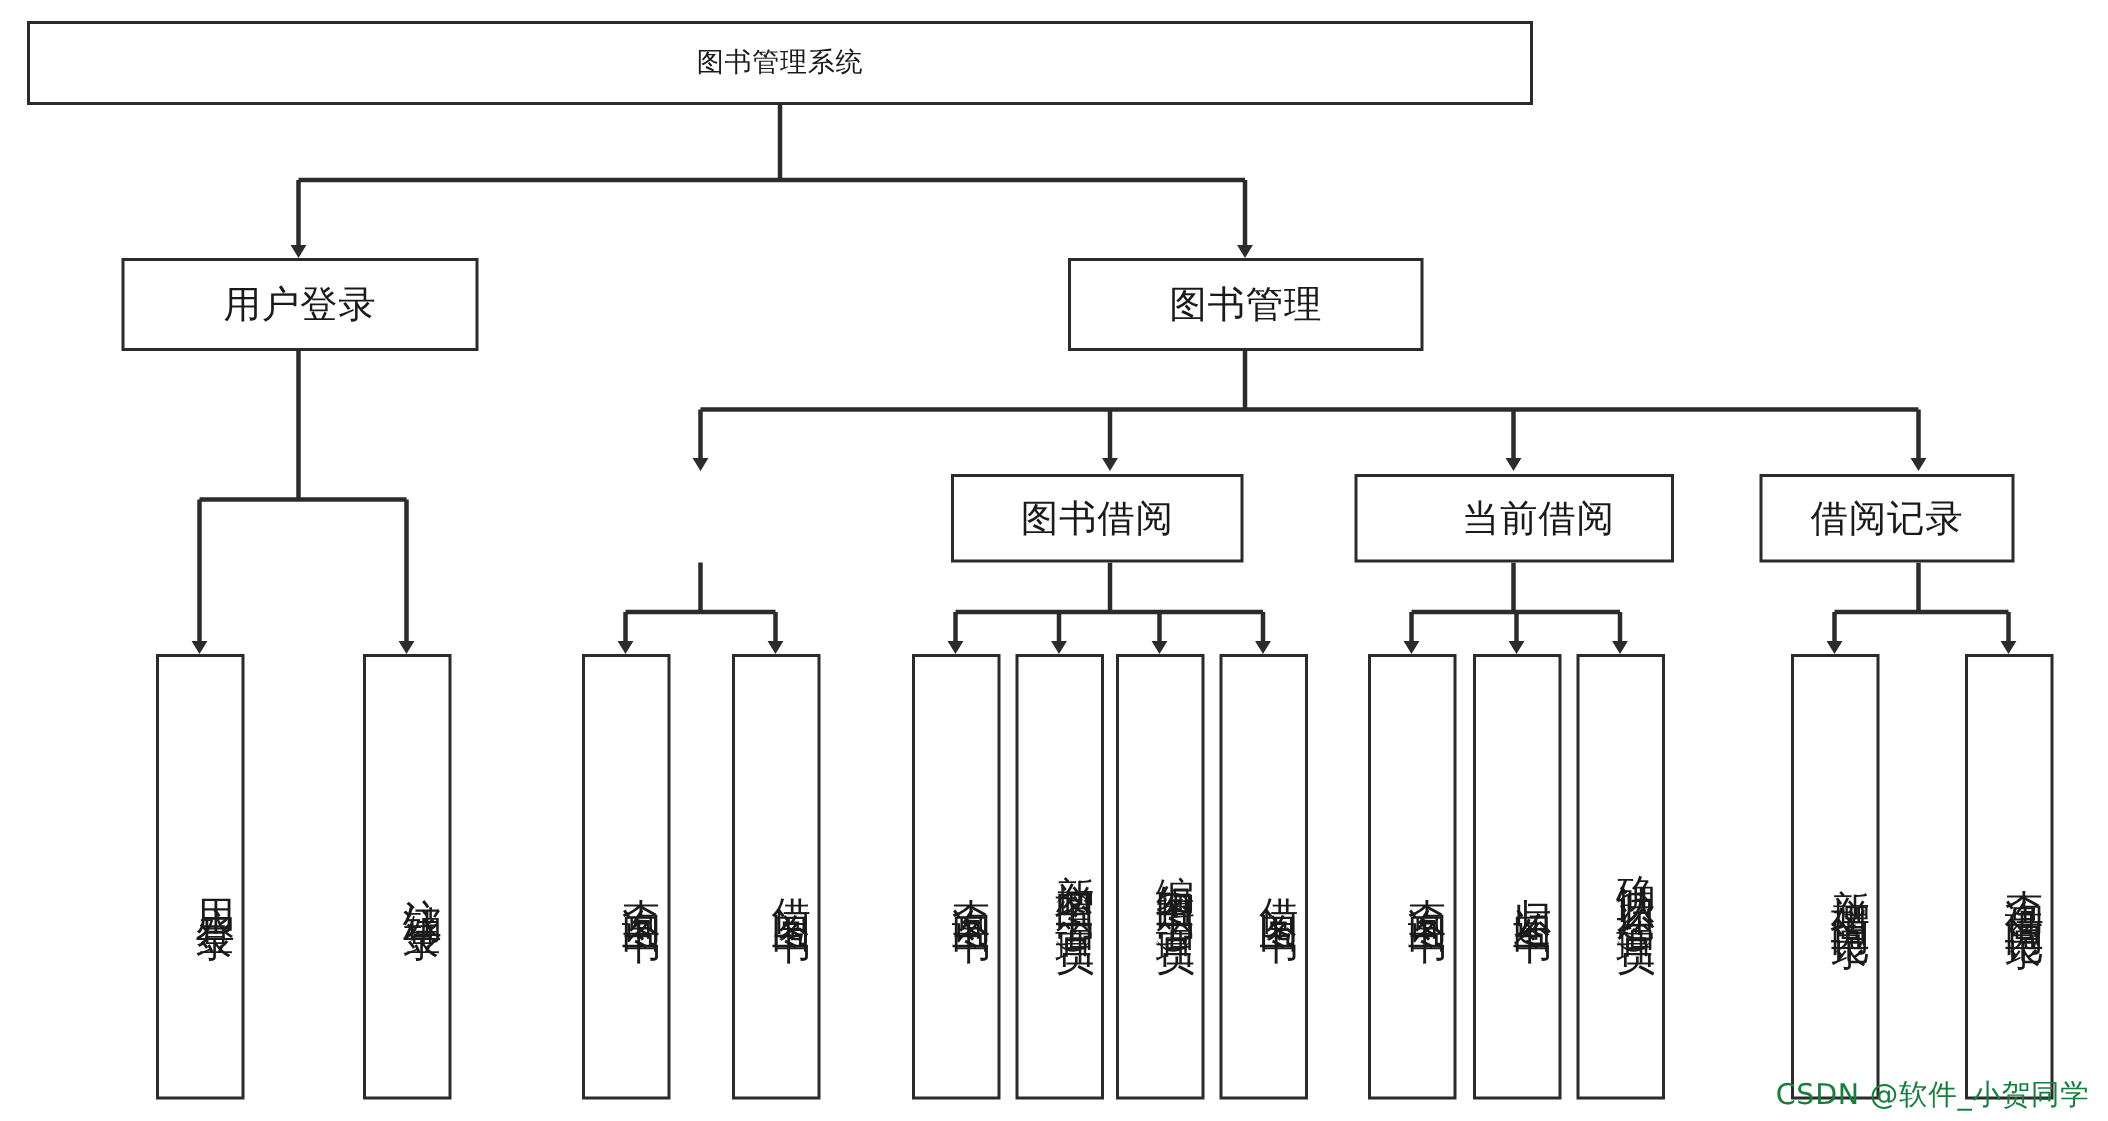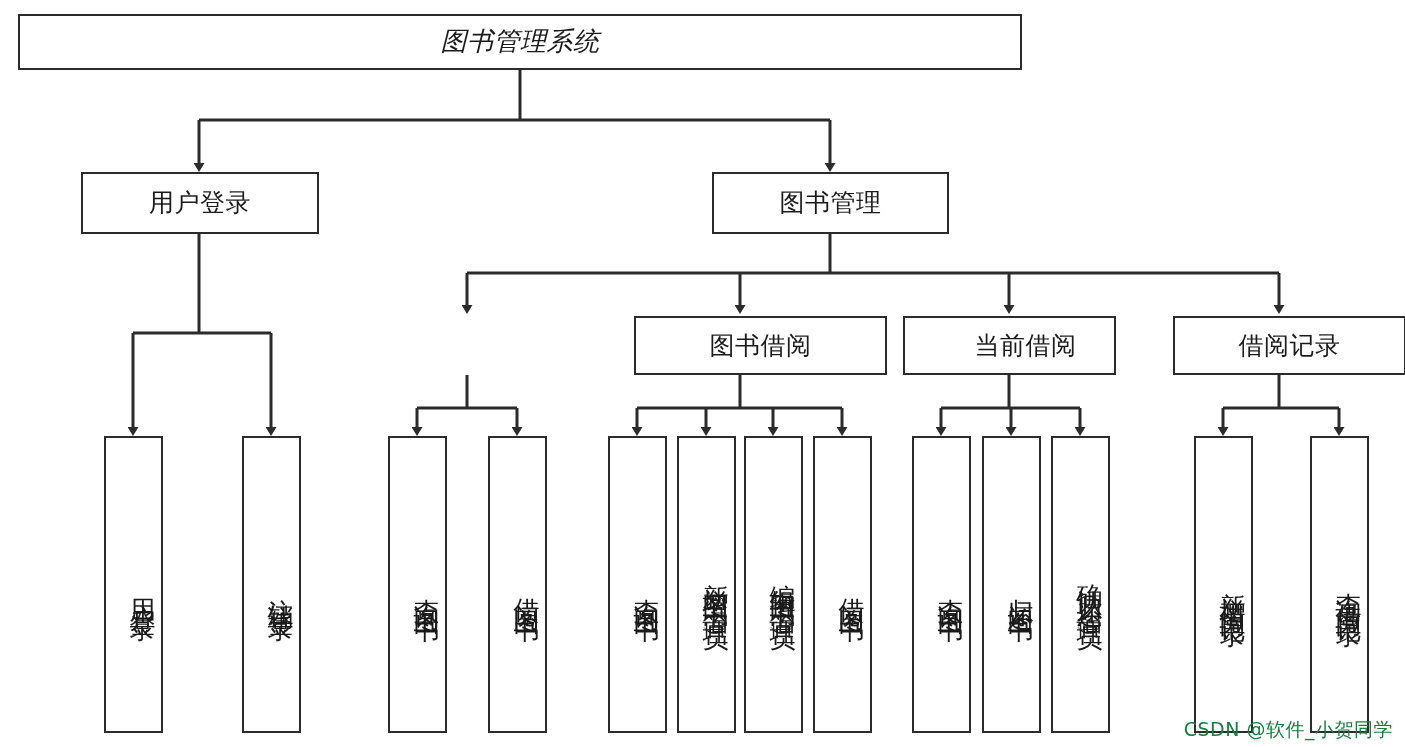--- a/index.html
+++ b/index.html
@@ -35,22 +35,21 @@
     justify-content: center;
     text-align: center;
     color: #1a1a1a;
   }
   .node.horiz {
     font-size: 25px;
     line-height: 1.2;
     letter-spacing: 0.5px;
   }
   .node.root {
-    font-size: 26px;
-    font-style: italic;
+    font-size: 18px;
   }
   .node.vert {
     writing-mode: vertical-rl;
     text-orientation: upright;
     font-size: 26px;
     letter-spacing: 6px;
     padding-top: 10px;
     align-items: flex-start;
     justify-content: center;
   }
@@ -128,25 +127,25 @@
     </g>
   </svg>
 
   <div class="node horiz root" style="left:18px; top:14px; width:1004px; height:56px;">图书管理系统</div>
 
   <div class="node horiz" style="left:81px; top:172px; width:238px; height:62px;">用户登录</div>
 
   <div class="node horiz" style="left:712px; top:172px; width:237px; height:62px;">图书管理</div>
 
 
-  <div class="node horiz" style="left:634px; top:316px; width:253px; height:59px;">图书借阅</div>
+  <div class="node horiz" style="left:634px; top:316px; width:195px; height:59px;">图书借阅</div>
 
   <div class="node horiz" style="left:903px; top:316px; width:213px; height:59px;padding-left:32px;">当前借阅</div>
 
-  <div class="node horiz" style="left:1173px; top:316px; width:233px; height:59px;">借阅记录</div>
+  <div class="node horiz" style="left:1173px; top:316px; width:170px; height:59px;">借阅记录</div>
 
   <div class="node vert" style="left:104px; top:436px; width:59px; height:297px;">
     <span class="vtext">用户登录</span>
   </div>
 
   <div class="node vert" style="left:242px; top:436px; width:59px; height:297px;">
     <span class="vtext">注销登录</span>
   </div>
 
   <div class="node vert" style="left:388px; top:436px; width:59px; height:297px;">

